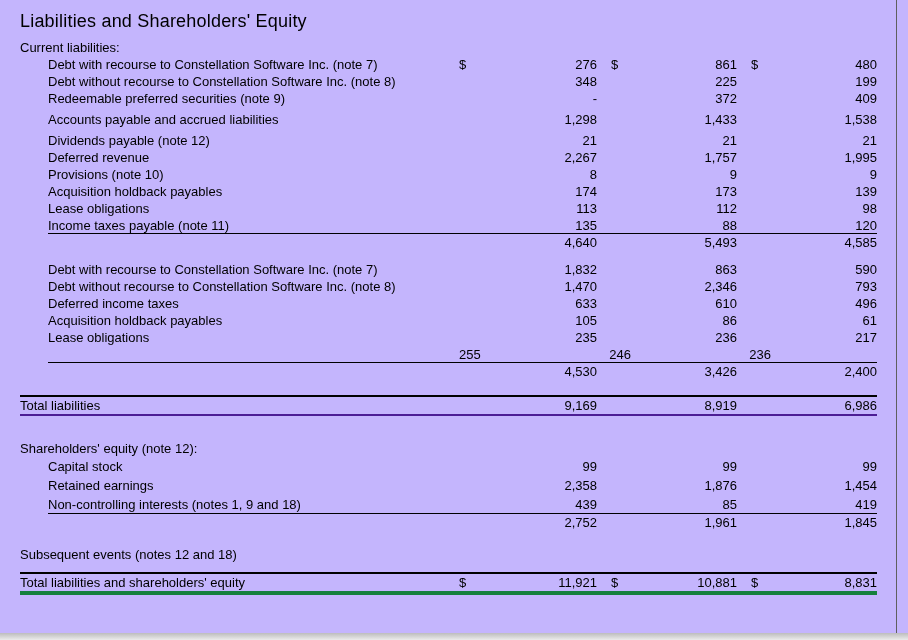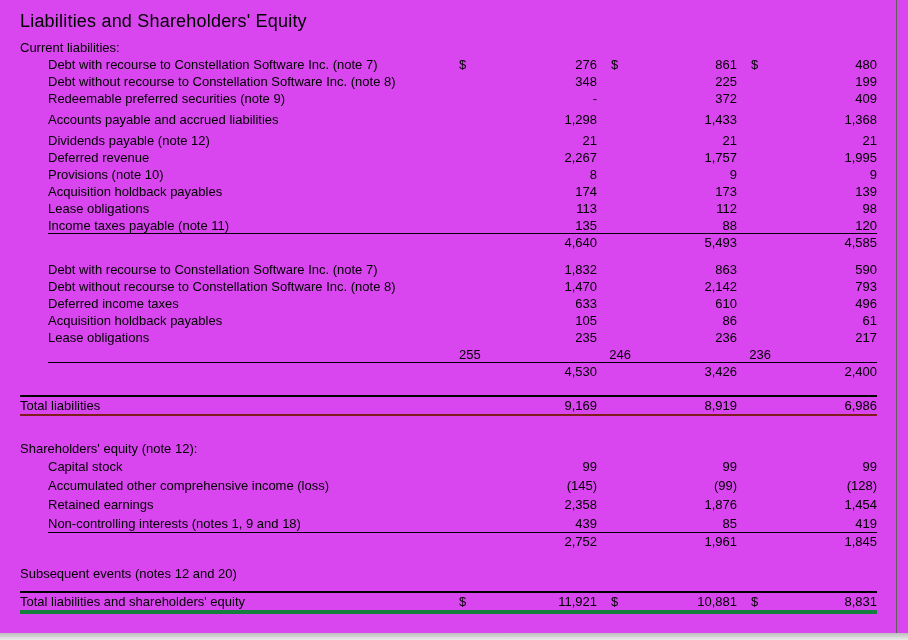--- a/index.html
+++ b/index.html
@@ -1,19 +1,19 @@
 <!DOCTYPE html>
 <html><head>
 <meta charset="utf-8">
 <style>
   html,body { margin:0; padding:0; background:#ffffff; }
   .page {
     position:relative;
     width:908px; height:640px;
-    background:#d946ef;
+    background:#c4b5fd;
     overflow:hidden;
     font-family:"Liberation Sans","DejaVu Sans",sans-serif;
     font-size:13px;
     color:#000000;
   }
   .content { margin-left:20px; width:857px; }
   .title {
     margin:0 0 6px 0;
     padding-top:9px;
     font-size:18px;
@@ -34,21 +34,21 @@
   .row .dollar { text-align:left; box-sizing:border-box; }
   .row .dollar.d1, .row .dollar.d2 { padding-left:14px; }
   .row.gap { margin-top:4px; }
   .row.tall { height:19px; }
   .row.underline::after {
     content:""; position:absolute; left:28px; right:0; bottom:0;
     height:1px; background:#000;
   }
   .row.total {
     border-top:2px solid #000;
-    border-bottom:2px solid #7f1d1d;
+    border-bottom:2px solid #4c1d95;
   }
   .row.grandtotal {
     border-top:2px solid #000;
     border-bottom:4px solid #15803d;
   }
   .spacer.xs { height:9px; }
   .spacer.sm { height:10px; }
   .spacer.md { height:15px; }
   .spacer.lg { height:24px; }
   .page-edge {
@@ -105,21 +105,21 @@
           <div class="dollar d2"></div>
           <div class="value">409</div>
         </div>
         <div class="row item gap">
           <div class="label">Accounts payable and accrued liabilities</div>
           <div class="dollar d0"></div>
           <div class="value">1,298</div>
           <div class="dollar d1"></div>
           <div class="value">1,433</div>
           <div class="dollar d2"></div>
-          <div class="value">1,368</div>
+          <div class="value">1,538</div>
         </div>
         <div class="row item gap">
           <div class="label">Dividends payable (note 12)</div>
           <div class="dollar d0"></div>
           <div class="value">21</div>
           <div class="dollar d1"></div>
           <div class="value">21</div>
           <div class="dollar d2"></div>
           <div class="value">21</div>
         </div>
@@ -185,21 +185,21 @@
           <div class="dollar d1"></div>
           <div class="value">863</div>
           <div class="dollar d2"></div>
           <div class="value">590</div>
         </div>
         <div class="row item">
           <div class="label">Debt without recourse to Constellation Software Inc. (note 8)</div>
           <div class="dollar d0"></div>
           <div class="value">1,470</div>
           <div class="dollar d1"></div>
-          <div class="value">2,142</div>
+          <div class="value">2,346</div>
           <div class="dollar d2"></div>
           <div class="value">793</div>
         </div>
         <div class="row item">
           <div class="label">Deferred income taxes</div>
           <div class="dollar d0"></div>
           <div class="value">633</div>
           <div class="dollar d1"></div>
           <div class="value">610</div>
           <div class="dollar d2"></div>
@@ -263,29 +263,20 @@
         <div class="row item tall">
           <div class="label">Capital stock</div>
           <div class="dollar d0"></div>
           <div class="value">99</div>
           <div class="dollar d1"></div>
           <div class="value">99</div>
           <div class="dollar d2"></div>
           <div class="value">99</div>
         </div>
         <div class="row item tall">
-          <div class="label">Accumulated other comprehensive income (loss)</div>
-          <div class="dollar d0"></div>
-          <div class="value">(145)</div>
-          <div class="dollar d1"></div>
-          <div class="value">(99)</div>
-          <div class="dollar d2"></div>
-          <div class="value">(128)</div>
-        </div>
-        <div class="row item tall">
           <div class="label">Retained earnings</div>
           <div class="dollar d0"></div>
           <div class="value">2,358</div>
           <div class="dollar d1"></div>
           <div class="value">1,876</div>
           <div class="dollar d2"></div>
           <div class="value">1,454</div>
         </div>
         <div class="row item tall underline">
           <div class="label">Non-controlling interests (notes 1, 9 and 18)</div>
@@ -300,21 +291,21 @@
           <div class="label"></div>
           <div class="dollar d0"></div>
           <div class="value">2,752</div>
           <div class="dollar d1"></div>
           <div class="value">1,961</div>
           <div class="dollar d2"></div>
           <div class="value">1,845</div>
         </div>
         <div class="spacer md"></div>
         <div class="row note">
-          <div class="label">Subsequent events (notes 12 and 20)</div>
+          <div class="label">Subsequent events (notes 12 and 18)</div>
           <div class="dollar d0"></div>
           <div class="value"></div>
           <div class="dollar d1"></div>
           <div class="value"></div>
           <div class="dollar d2"></div>
           <div class="value"></div>
         </div>
         <div class="spacer xs"></div>
         <div class="row grandtotal">
           <div class="label">Total liabilities and shareholders' equity</div>

